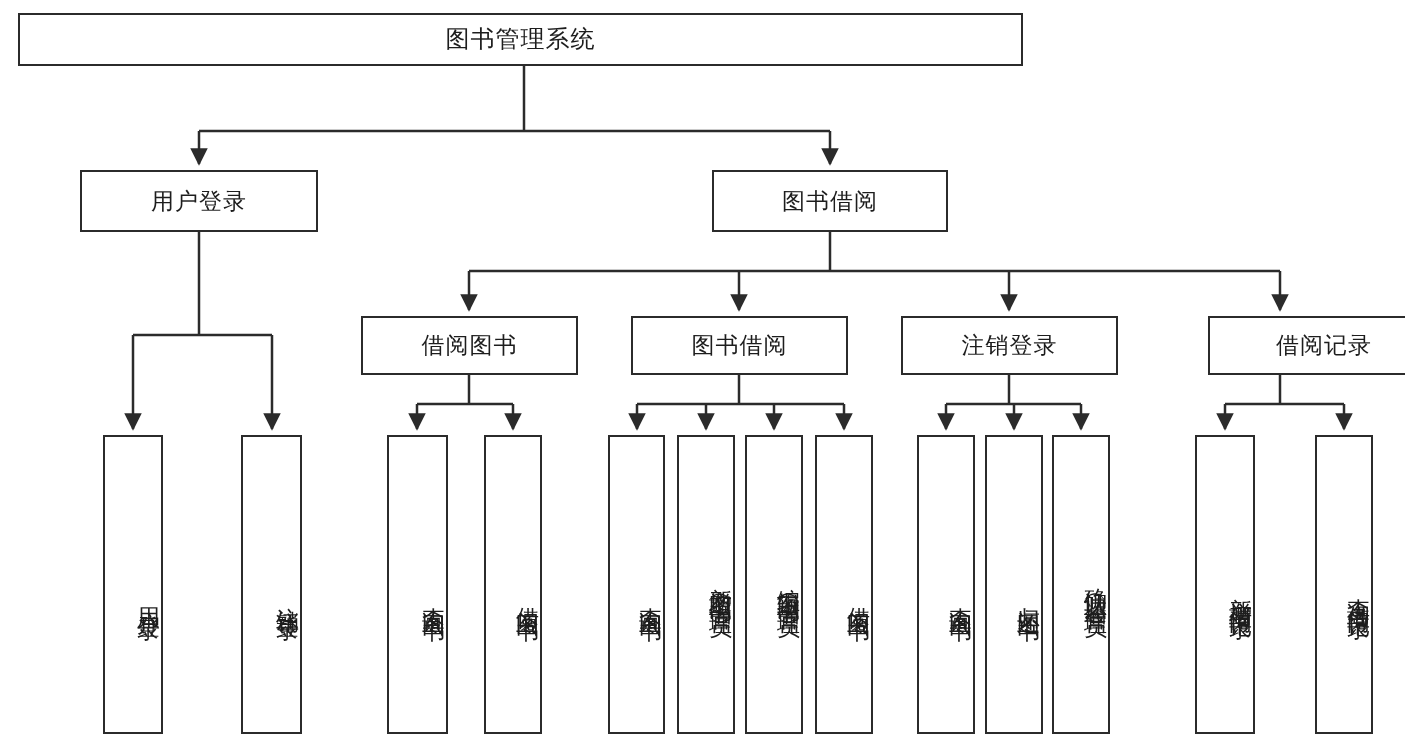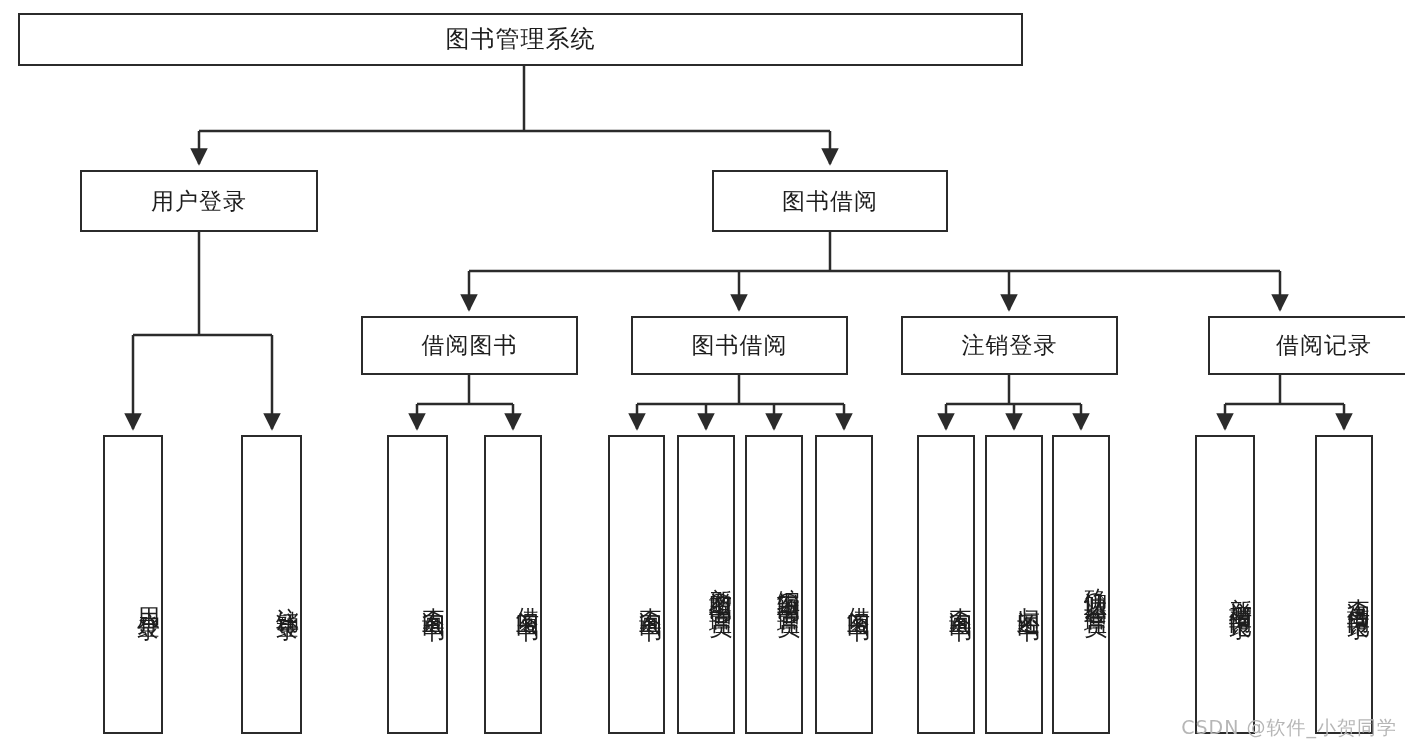--- a/index.html
+++ b/index.html
@@ -184,15 +184,14 @@
   <div class="node vertical" style="left:1052px; top:435px; width:58px; height:299px; padding-top:6px;">
     <span class="vlabel">确认归还（管理员）</span>
   </div>
   <div class="node vertical" style="left:1195px; top:435px; width:60px; height:299px; padding-top:14px;">
     <span class="vlabel">新增借阅记录</span>
   </div>
   <div class="node vertical" style="left:1315px; top:435px; width:58px; height:299px; padding-top:14px;">
     <span class="vlabel">查询借阅记录</span>
   </div>
 
-  <div class="watermark">CSDN @软件_小贺同学</div>
 
 </div>
 
 </body></html>

